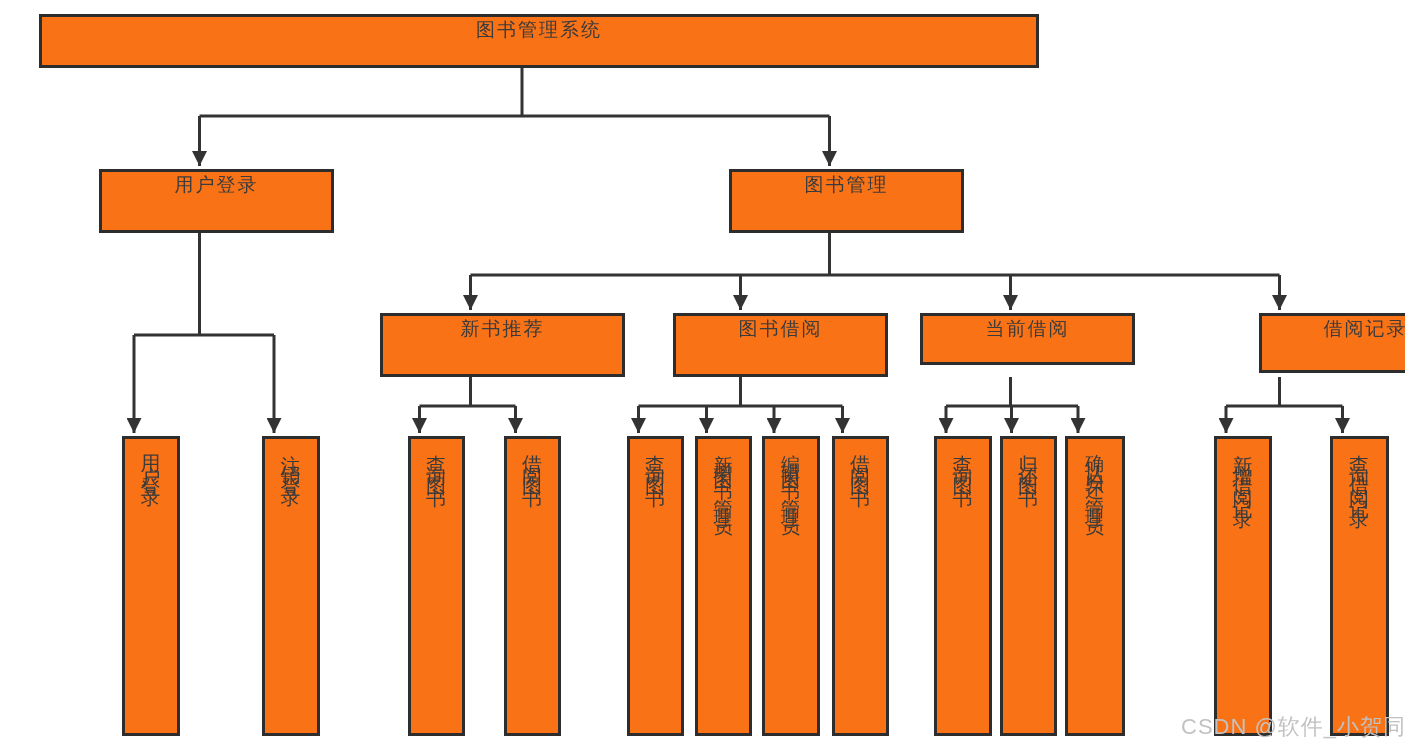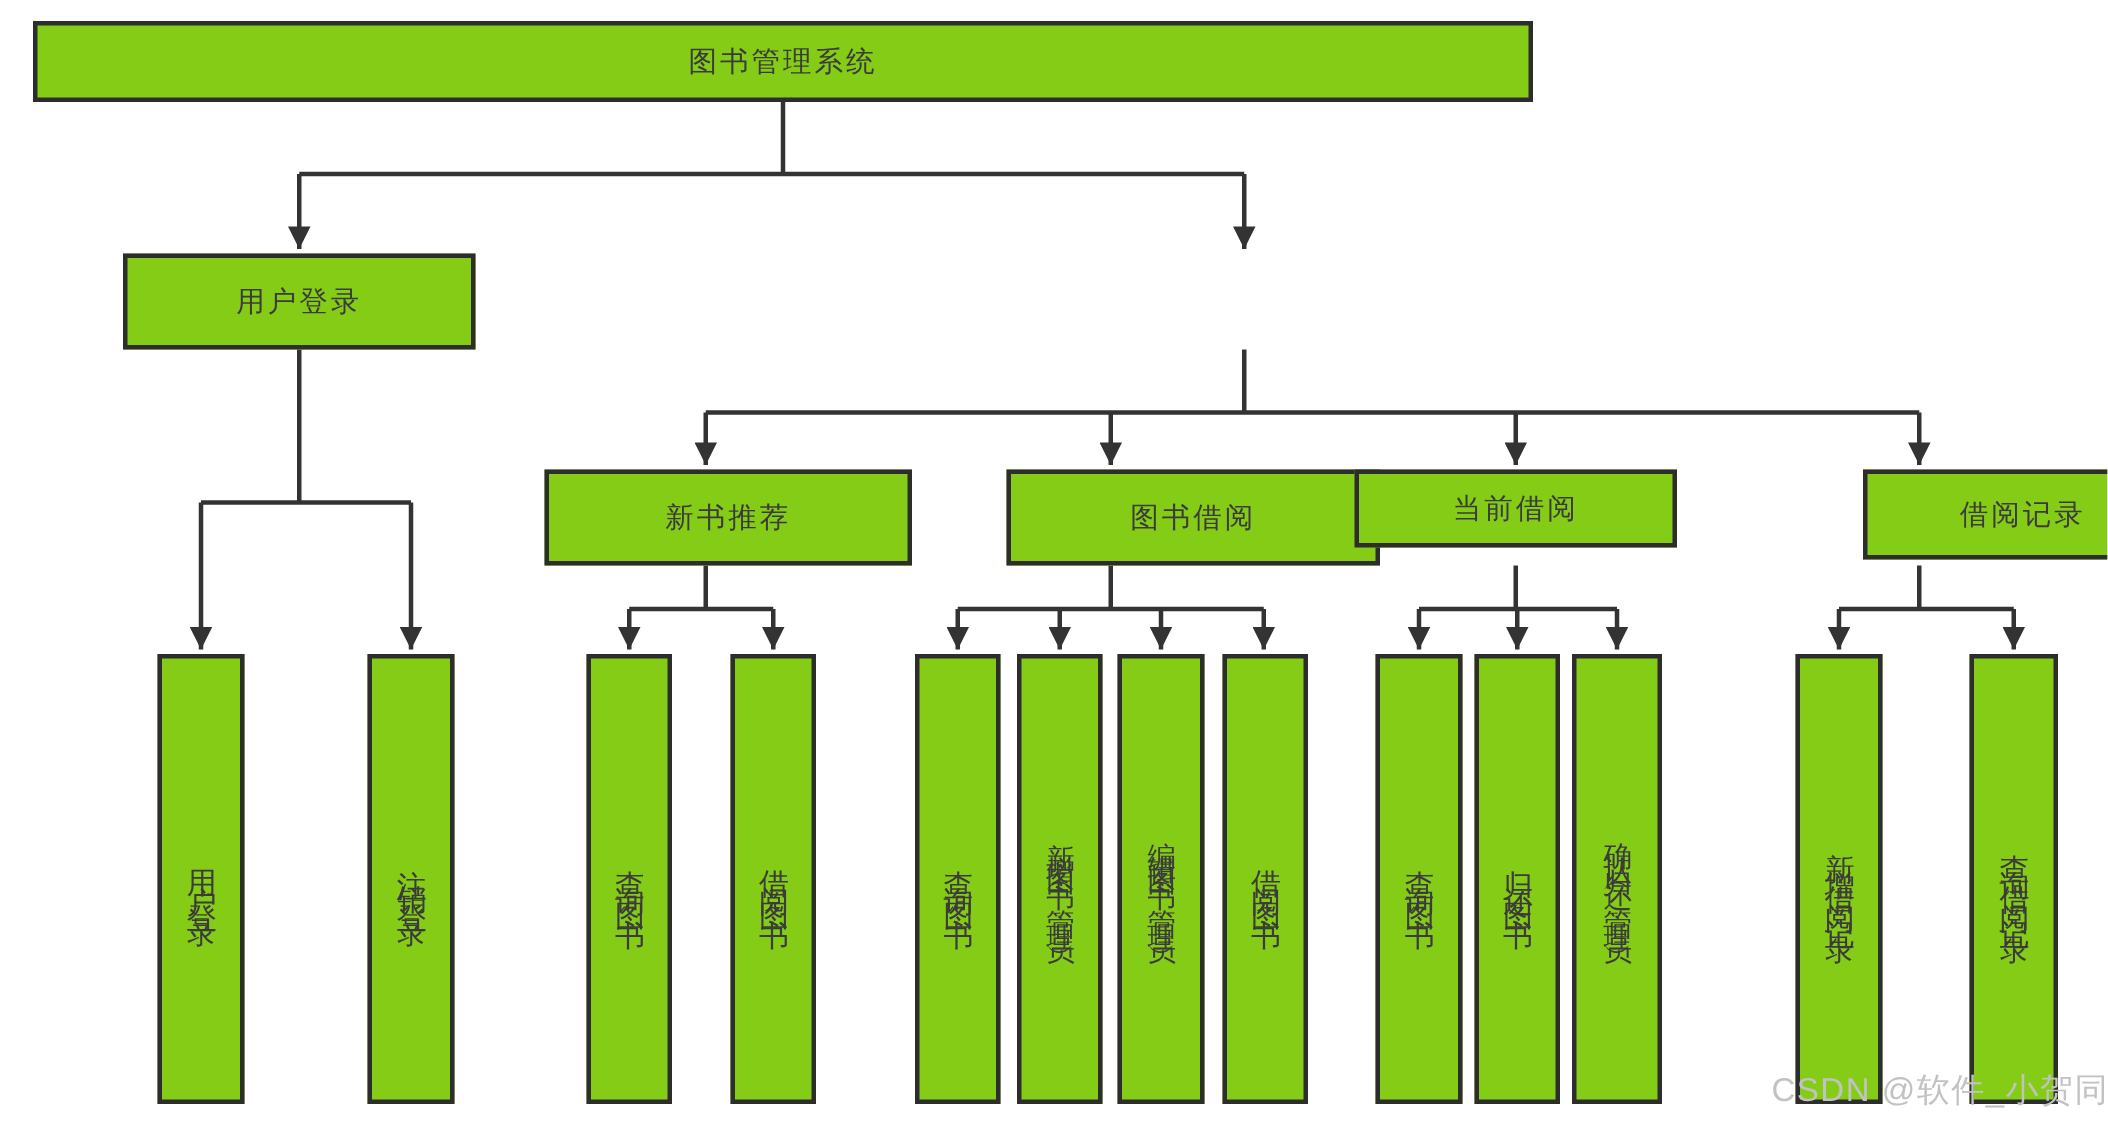--- a/index.html
+++ b/index.html
@@ -7,22 +7,22 @@
     position:relative;
     width:1405px;height:747px;
     background:var(--bg,#ffffff);
     font-family:"Liberation Sans","DejaVu Sans",sans-serif;
     overflow:hidden;
   }
   svg.connectors{position:absolute;left:0;top:0;z-index:1;}
   .cline{stroke:var(--line,#333);stroke-width:3;fill:none;}
   .box{
     position:absolute;z-index:2;box-sizing:border-box;
-    background:#84cc16;border:3px solid var(--border,#2d2d2d);
-    display:flex;align-items:center;justify-content:center;
+    background:#f97316;border:3px solid var(--border,#2d2d2d);
+    display:flex;align-items:flex-start;justify-content:center;margin-left:17px;
   }
   .hlbl{
     font-size:19px;color:var(--text,#3b3b3b);
     letter-spacing:2px;white-space:nowrap;
   }
   .vlbl{
     writing-mode:vertical-rl;text-orientation:mixed;
     font-size:20px;line-height:1;color:var(--text,#3b3b3b);
     letter-spacing:11px;white-space:nowrap;
   }
@@ -86,25 +86,28 @@
     <path class="cline" d="M1342.5,406 L1342.5,433" marker-end="url(#arrow)"></path>
   </svg>
 
   <div class="box" style="left:22px;top:14px;width:1000px;height:54px">
     <span class="hlbl">图书管理系统</span>
   </div>
 
   <div class="box" style="left:82px;top:169px;width:235px;height:64px">
     <span class="hlbl">用户登录</span>
   </div>
+  <div class="box" style="left:712px;top:169px;width:235px;height:64px">
+    <span class="hlbl">图书管理</span>
+  </div>
 
   <div class="box" style="left:363px;top:313px;width:245px;height:64px">
     <span class="hlbl">新书推荐</span>
   </div>
-  <div class="box" style="left:671px;top:313px;width:249px;height:64px">
+  <div class="box" style="left:656px;top:313px;width:215px;height:64px">
     <span class="hlbl">图书借阅</span>
   </div>
   <div class="box" style="left:903px;top:313px;width:215px;height:52px">
     <span class="hlbl">当前借阅</span>
   </div>
   <div class="box" style="left:1242px;top:313px;width:213px;height:60px">
     <span class="hlbl">借阅记录</span>
   </div>
 
   <div class="box" style="left:105px;top:436px;width:58px;height:300px">

